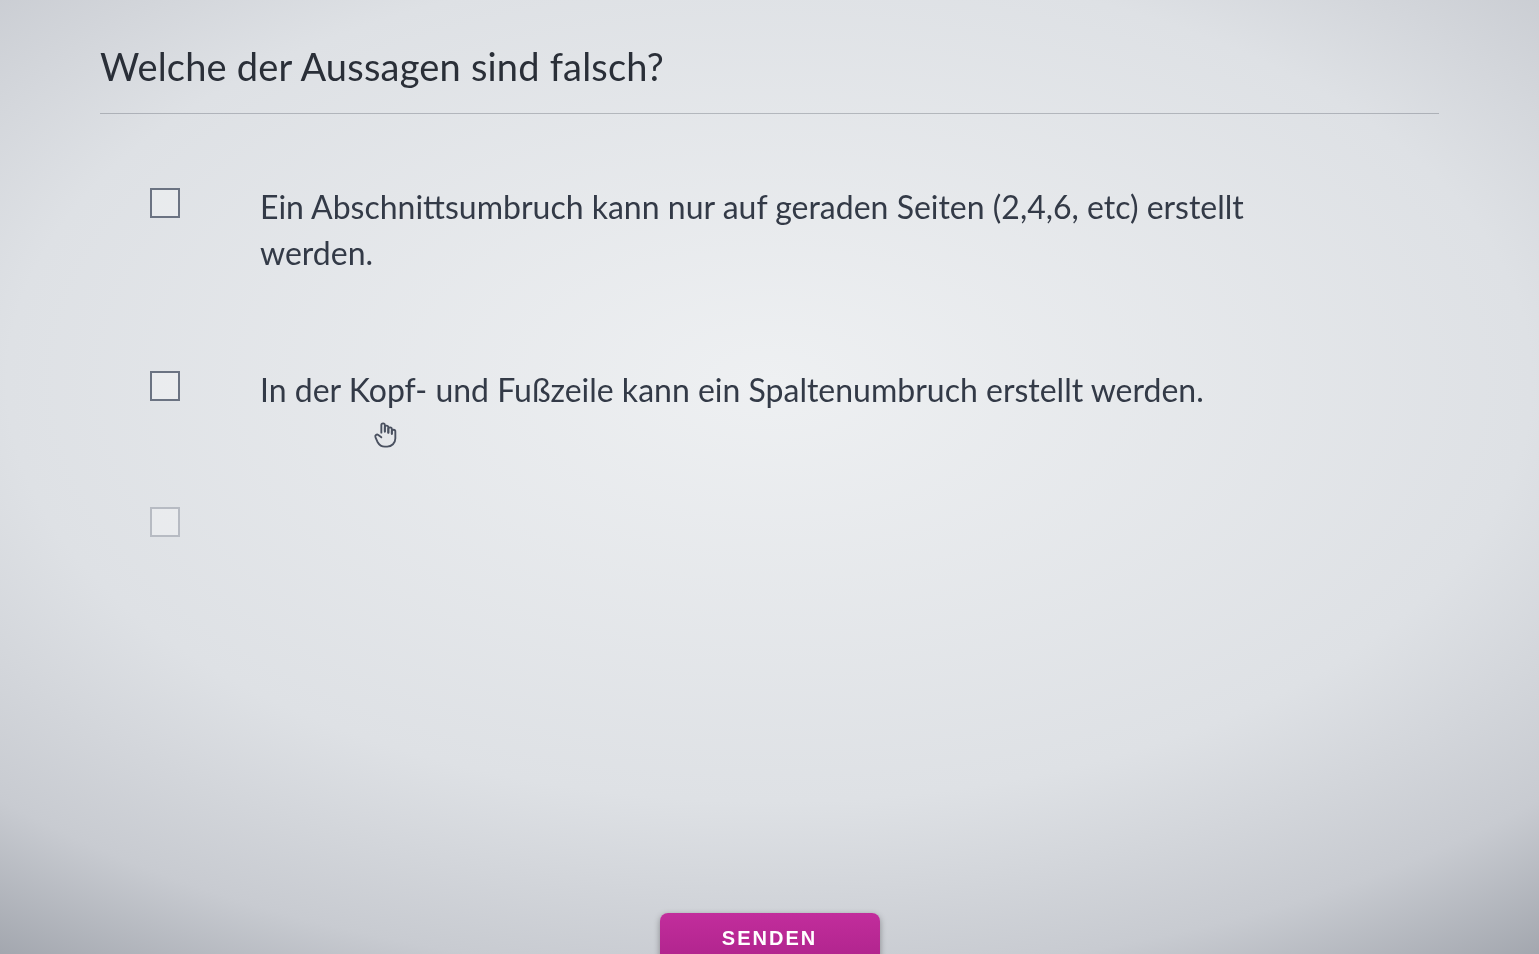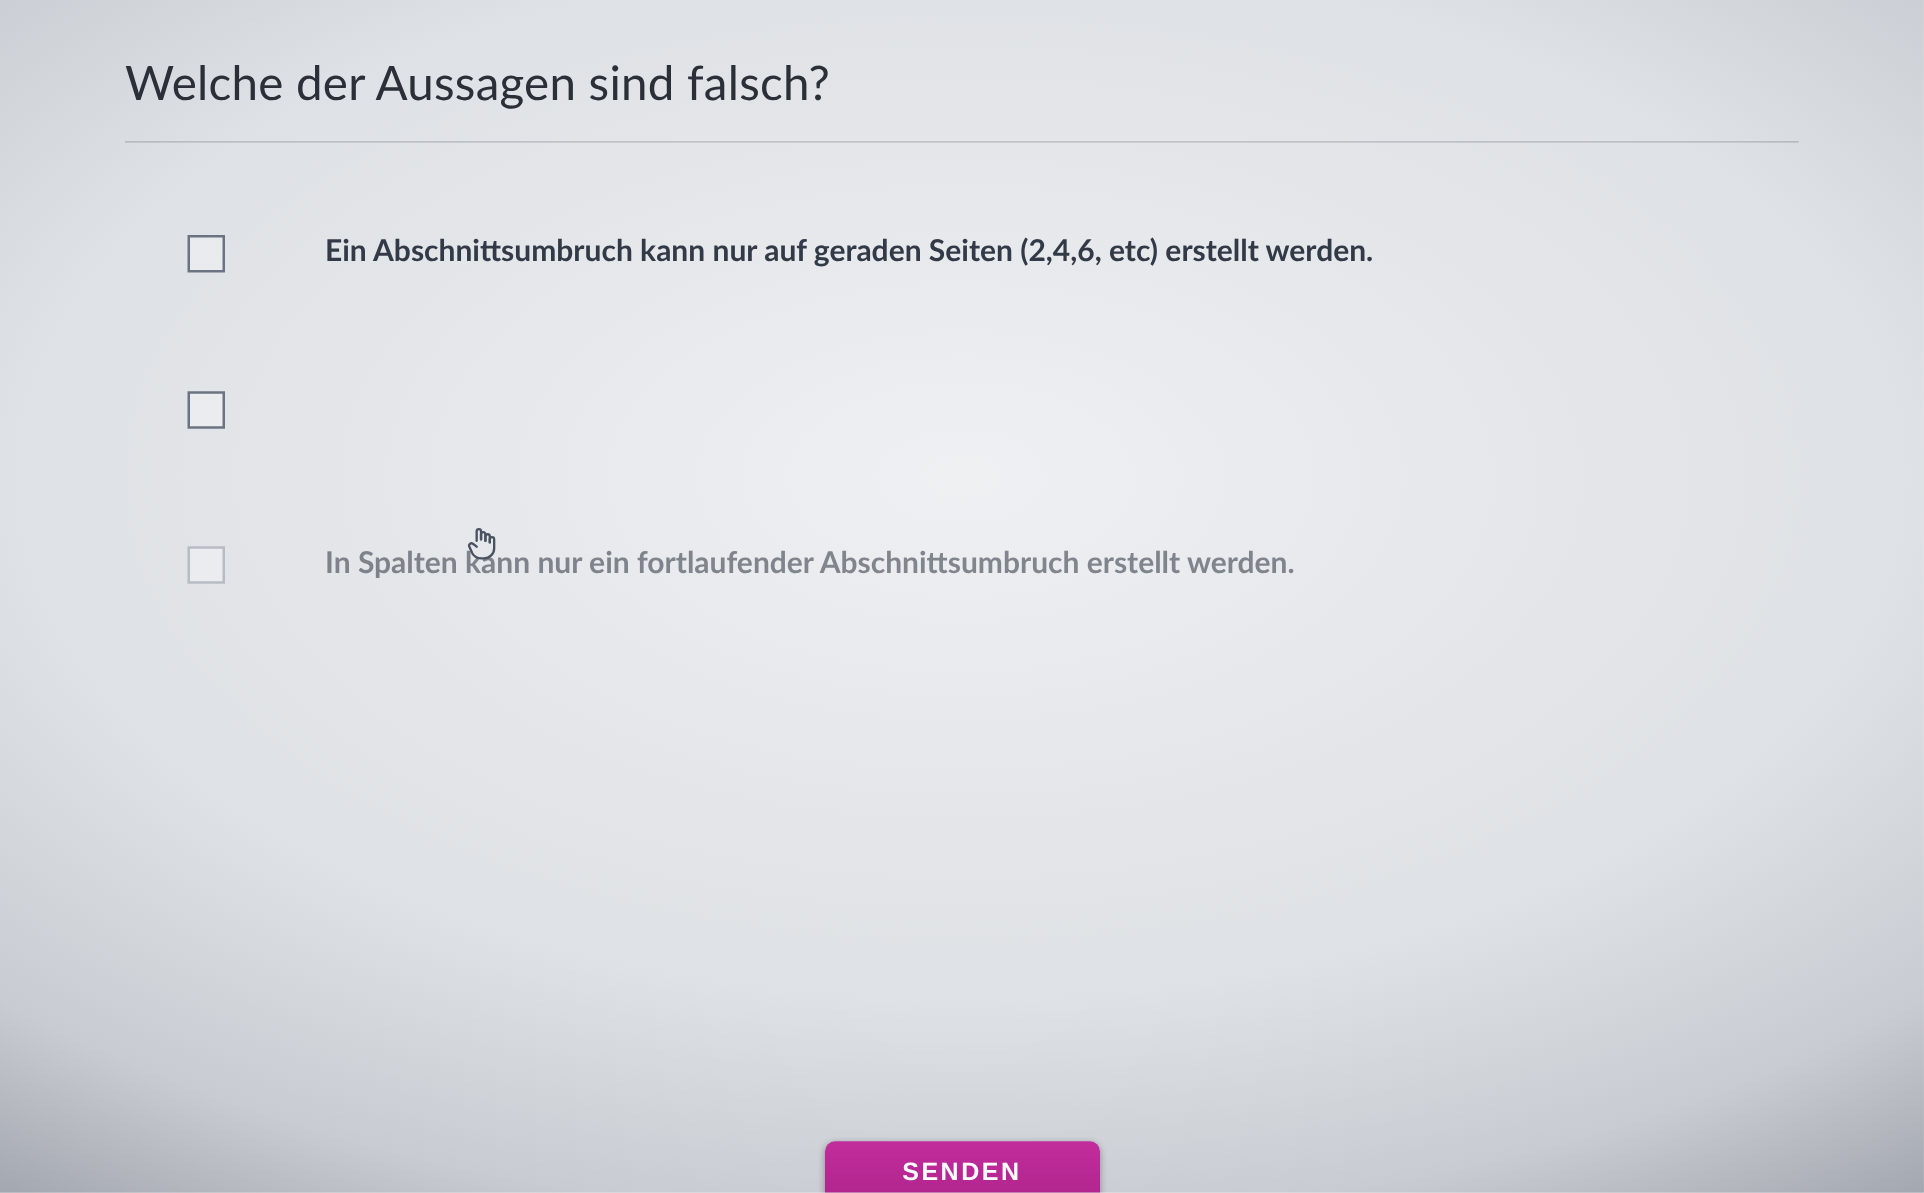--- a/index.html
+++ b/index.html
@@ -58,24 +58,24 @@
     width: 30px;
     height: 30px;
     border: 2px solid #6b7382;
     background: rgba(255,255,255,0.3);
     box-sizing: border-box;
     margin-top: 4px;
     cursor: pointer;
   }
 
   .option-text {
-    font-size: 24px;
+    font-size: 32px;
     line-height: 1.45;
     color: #333a47;
-    font-weight: 700;
+    font-weight: 400;
     max-width: 1060px;
   }
 
   .option-row.faded .checkbox {
     border-color: rgba(107,115,130,0.6);
   }
   .option-row.faded .option-text {
     color: rgba(51,58,71,0.78);
   }
   .option-row.more-faded .checkbox {
@@ -134,26 +134,26 @@
 
   <div class="options">
 
     <div class="option-row">
       <div class="checkbox"></div>
       <div class="option-text">Ein Abschnittsumbruch kann nur auf geraden Seiten (2,4,6, etc) erstellt werden.</div>
     </div>
 
     <div class="option-row">
       <div class="checkbox"></div>
+      <div class="option-text">In der Kopf- und Fußzeile kann ein Spaltenumbruch erstellt werden.</div>
     </div>
 
 
     <div class="option-row more-faded">
       <div class="checkbox"></div>
-      <div class="option-text">In Spalten kann nur ein fortlaufender Abschnittsumbruch erstellt werden.</div>
     </div>
 
   </div>
 
   <button class="submit-btn">SENDEN</button>
 
   <div class="cursor">
     <svg viewBox="0 0 24 28">
       <g fill="none" stroke="currentColor" stroke-width="1.6" stroke-linecap="round" stroke-linejoin="round">
         <path d="M8 12 V5.5 a1.5 1.5 0 0 1 3 0 V11"></path>

